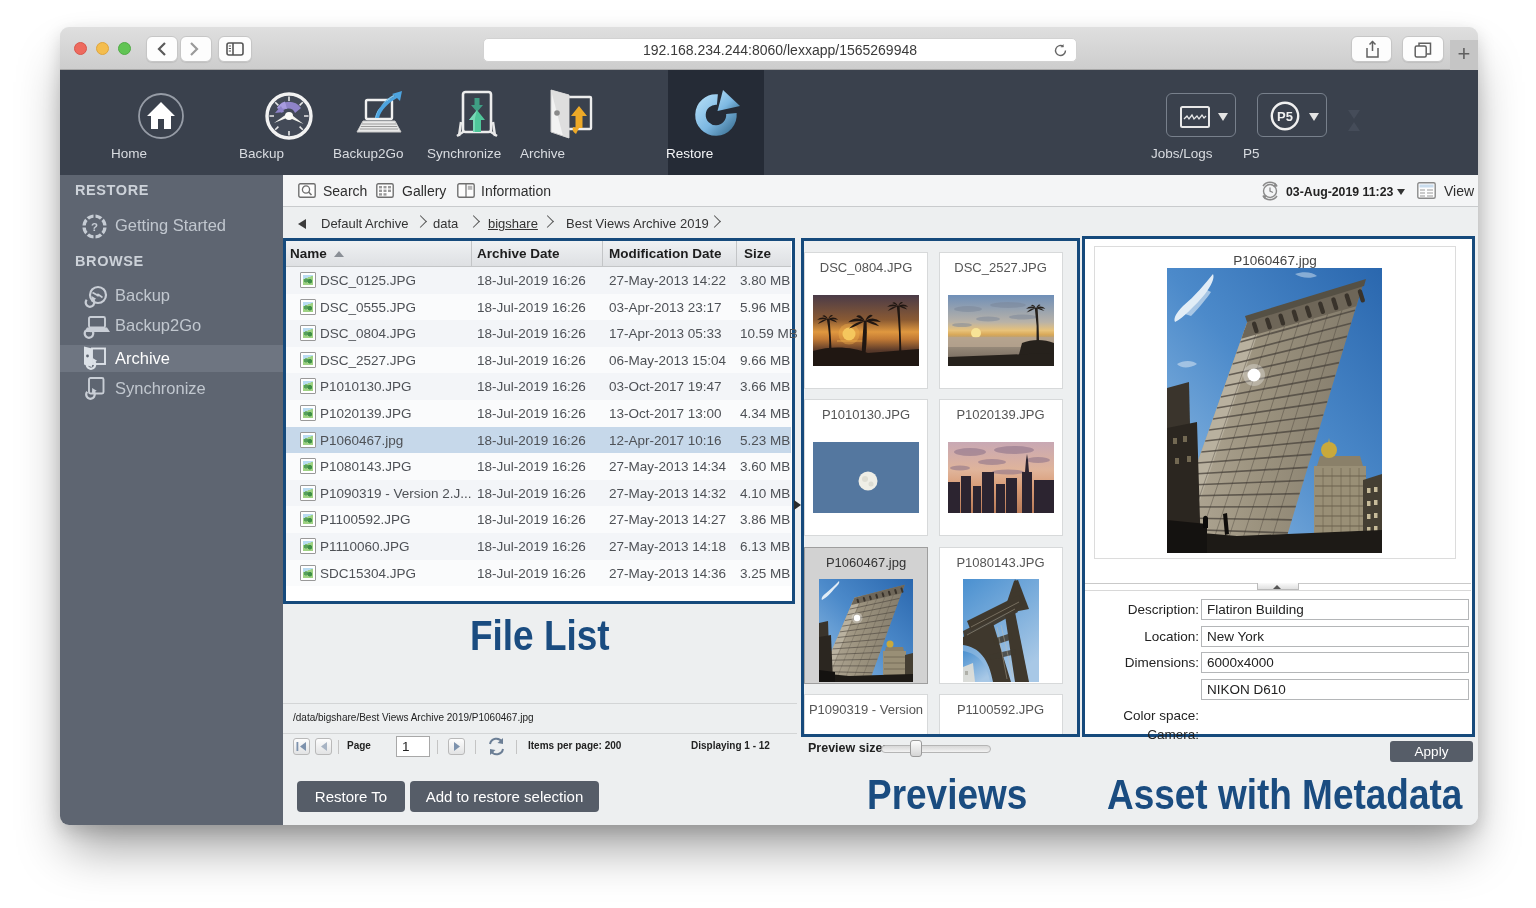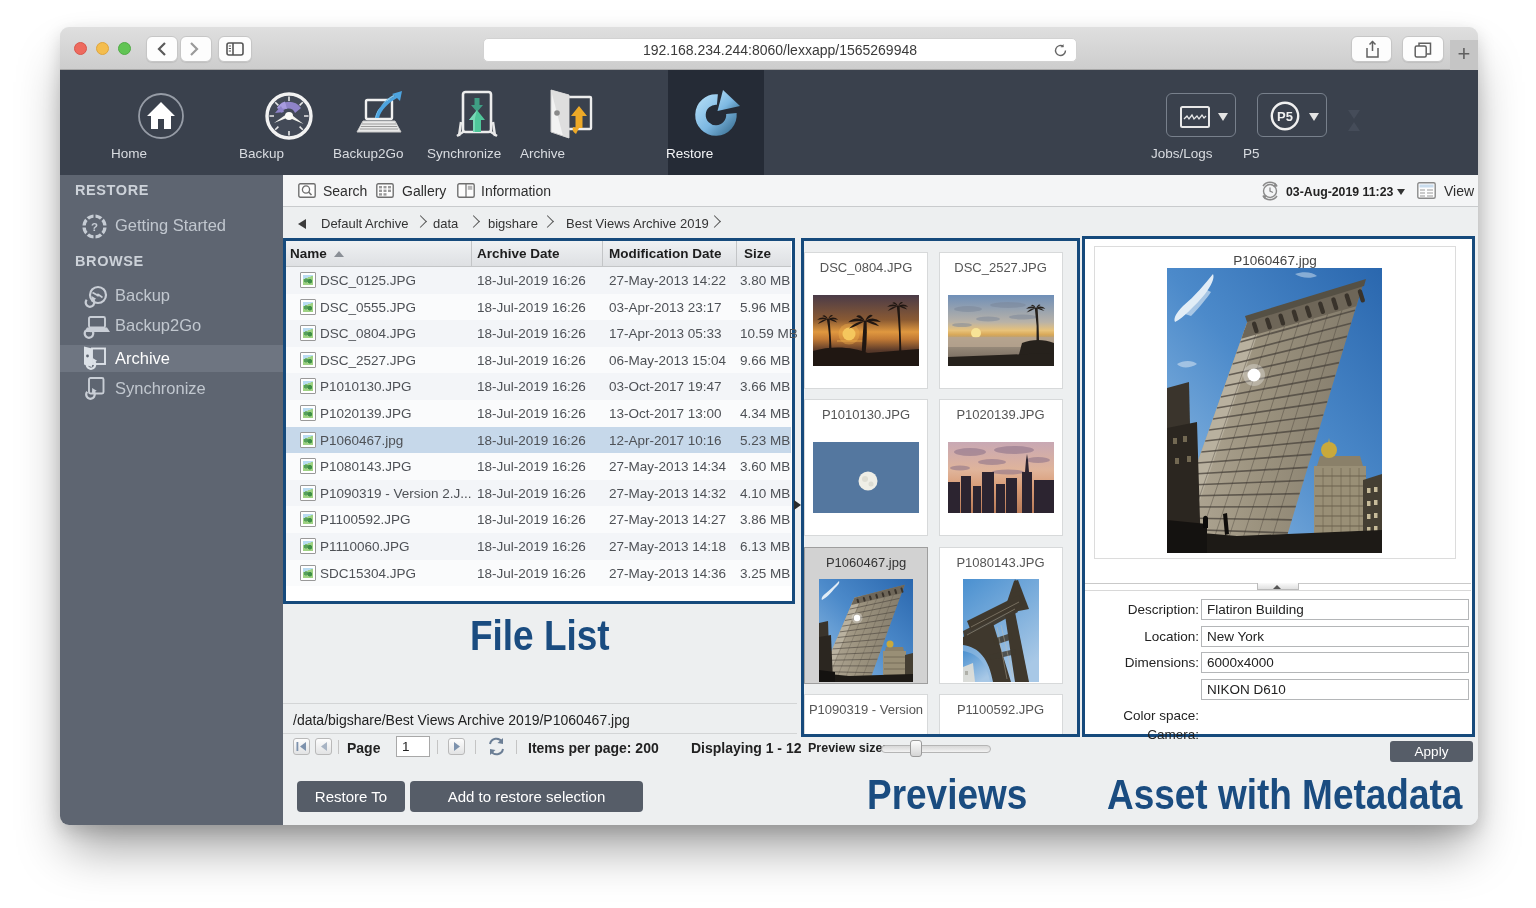--- a/index.html
+++ b/index.html
@@ -57,21 +57,21 @@
 .r-sel { background:#c6d8ea; }
 .fico { position:absolute; left:14px; top:5px; width:16px; height:16px; border:1px solid #999; background:#fff; border-radius:1px; }
 .fico i { position:absolute; left:2px; top:2px; width:10px; height:10px; display:block; background:radial-gradient(circle at 68% 62%, #3e8f46 0 2px, rgba(0,0,0,0) 2.6px), radial-gradient(circle at 30% 55%, #57a05c 0 1.8px, rgba(0,0,0,0) 2.3px), linear-gradient(160deg,#b9dcf2 30%,#9ed283 33%); }
 .fcell { position:absolute; top:6px; white-space:nowrap; }
 .c1 { left:34px; } .c2 { left:191px; } .c3 { left:323px; } .c4 { left:454px; }
 
 
 .sepline { position:absolute; height:1px; background:#d3d5d6; }
 .pbtn { position:absolute; width:17px; height:17px; background:linear-gradient(#fdfdfd,#e2e3e4); border:1px solid #b9b9b9; border-radius:3px; }
 .psep { position:absolute; width:1px; height:14px; background:#c4c4c4; }
-.ptext { position:absolute; font-size:14px; color:#222; }
+.ptext { position:absolute; font-size:10px; color:#222; }
 .gbtn { position:absolute; background:#565d68; border-radius:4px; color:#fff; text-align:center; font-size:15px; }
 
 
 #pvpanel { left:518px; top:63px; width:279px; height:499px; background:#edeff0; overflow:hidden; }
 .pcard { position:absolute; width:124px; height:137px; background:#fff; border:1px solid #d7d9da; }
 .plbl { position:absolute; left:0; top:7px; width:100%; text-align:center; font-size:13px; color:#555; }
 
 
 #aspanel { left:799px; top:61px; width:393px; height:501px; background:#fff; }
 .mlbl { position:absolute; font-size:13.5px; color:#222; white-space:nowrap; }
@@ -325,21 +325,21 @@
             </g>
           </svg>
         <div class="toplbl" style="left:1161px;">View</div>
       </div>
       <div id="crumbs">
         <div class="tri" style="left:15px;top:12px;border-top:5.5px solid transparent;border-bottom:5.5px solid transparent;border-right:8px solid #3c3c3c;position:absolute;width:0;height:0;"></div>
         <div class="crumb" style="left:38px;">Default Archive</div>
         <div class="ccv" style="left:133px;"></div>
         <div class="crumb" style="left:150px;">data</div>
         <div class="ccv" style="left:186px;"></div>
-        <div class="crumb" style="left:205px;">bigshare</div>
+        <div class="crumb" style="left:205px;text-decoration:underline;">bigshare</div>
         <div class="ccv" style="left:260px;"></div>
         <div class="crumb" style="left:283px;">Best Views Archive 2019</div>
         <div class="ccv" style="left:427px;"></div>
       </div>
       <div class="navybox" id="ftable">
         <div id="fhead">
           <div class="hcol" style="left:4px;">Name</div>
           <div class="tri" style="left:48px;top:10px;border-left:5px solid transparent;border-right:5px solid transparent;border-bottom:6px solid #8a8f96;position:absolute;width:0;height:0;"></div>
           <div class="hcol" style="left:191px;">Archive Date</div>
           <div class="hcol" style="left:323px;">Modification Date</div>
@@ -858,21 +858,21 @@
       <svg class="abs" style="left:204px;top:562px" width="19" height="19" viewBox="0 0 19 19">
         <path d="M3 7 A6.5 6.5 0 0 1 15 5" fill="none" stroke="#6b7e95" stroke-width="2"></path>
         <path d="M16 1 L16 7 L10.5 6 Z" fill="#6b7e95"></path>
         <path d="M16 12 A6.5 6.5 0 0 1 4 14" fill="none" stroke="#6b7e95" stroke-width="2"></path>
         <path d="M3 18 L3 12 L8.5 13 Z" fill="#6b7e95"></path>
       </svg>
       <div class="psep" style="left:233px;top:565px;"></div>
       <div class="ptext" style="left:245px;top:565px;font-weight:bold;">Items per page: 200</div>
       <div class="ptext" style="left:408px;top:565px;font-weight:bold;">Displaying 1 - 12</div>
       <div class="gbtn" style="left:14px;top:606px;width:108px;height:31px;line-height:31px;">Restore To</div>
-      <div class="gbtn" style="left:127px;top:606px;width:233px;height:31px;line-height:31px;">Add to restore selection</div>
+      <div class="gbtn" style="left:127px;top:606px;width:189px;height:31px;line-height:31px;">Add to restore selection</div>
       <div class="tri" style="left:511px;top:325px;border-top:5px solid transparent;border-bottom:5px solid transparent;border-left:7px solid #2a2a2a;position:absolute;width:0;height:0;"></div>
       <div class="ptext" style="left:525px;top:566px;font-weight:bold;font-size:12.5px;">Preview size:</div>
       <div class="abs" style="left:598px;top:570px;width:110px;height:8px;border-radius:4px;background:linear-gradient(#d8d8d8,#f2f2f2);border:1px solid #b5b5b5;"></div>
       <div class="abs" style="left:627px;top:565px;width:12px;height:17px;border-radius:3px;background:linear-gradient(#fcfcfc,#d5d5d5);border:1px solid #9a9a9a;"></div>
       <div class="biglbl" style="left:187px;top:440px;">File List</div>
       <div class="biglbl" style="left:584px;top:599px;">Previews</div>
       <div class="biglbl" style="left:824px;top:599px;">Asset with Metadata</div>
     </div>
   </div>
 </div>

